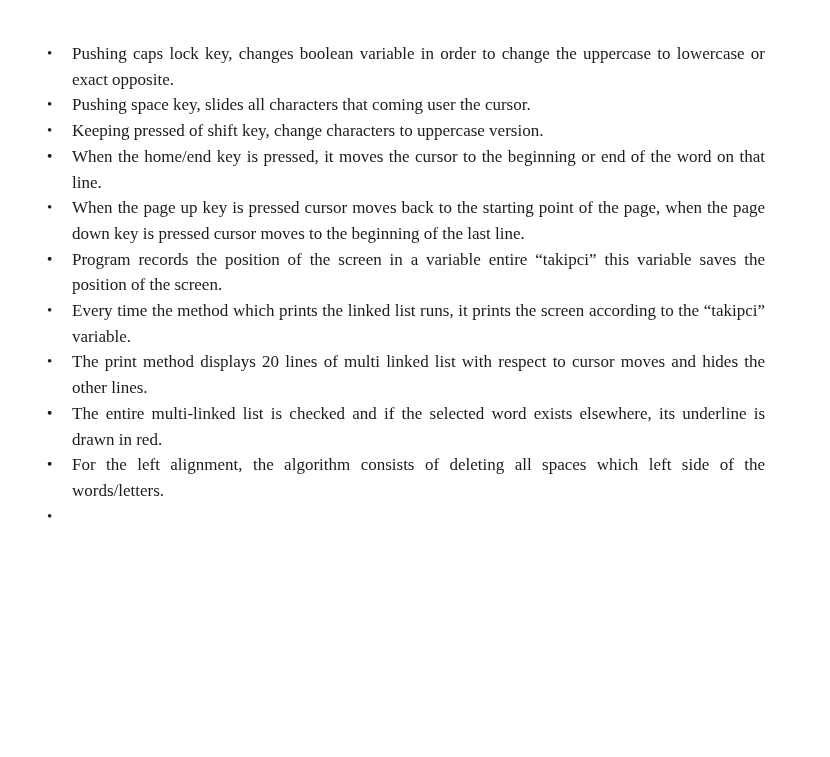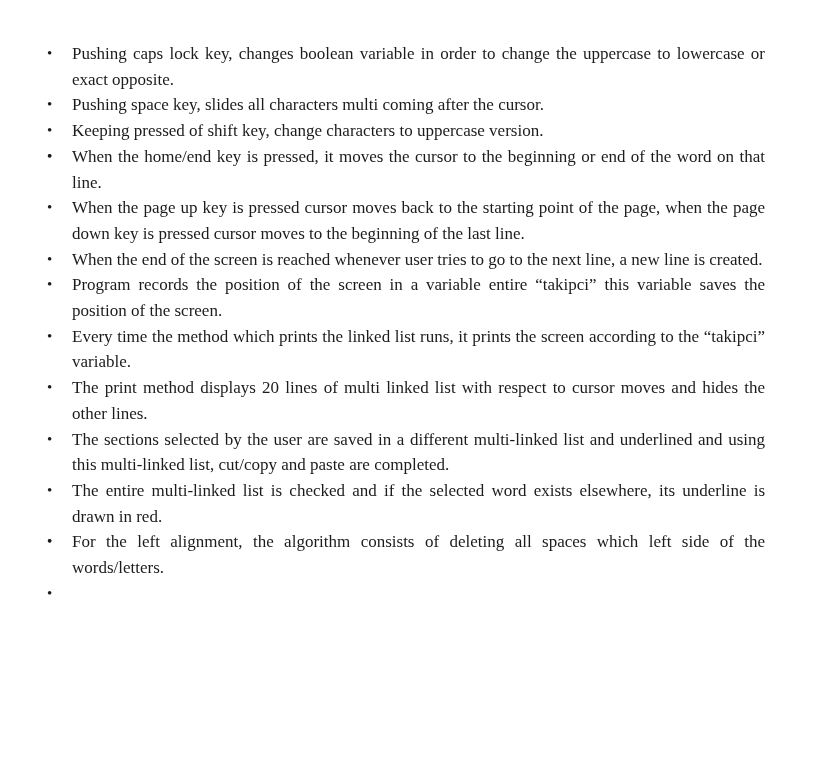--- a/index.html
+++ b/index.html
@@ -44,56 +44,54 @@
 <body>
 
 <div class="page">
   <ul class="bullet-list">
     <li>
       <span class="bullet">•</span>
       <span class="text">Pushing caps lock key, changes boolean variable in order to change the uppercase to lowercase or exact opposite.</span>
     </li>
     <li>
       <span class="bullet">•</span>
-      <span class="text">Pushing space key, slides all characters multi coming after the cursor.</span>
+      <span class="text">Pushing space key, slides all characters that coming user the cursor.</span>
     </li>
     <li>
       <span class="bullet">•</span>
       <span class="text">Keeping pressed of shift key, change characters to uppercase version.</span>
     </li>
     <li>
       <span class="bullet">•</span>
     </li>
     <li>
       <span class="bullet">•</span>
       <span class="text">When the home/end key is pressed, it moves the cursor to the beginning or end of the word on that line.</span>
     </li>
     <li>
       <span class="bullet">•</span>
       <span class="text">When the page up key is pressed cursor moves back to the starting point of the page, when the page down key is pressed cursor moves to the beginning of the last line.</span>
     </li>
     <li>
       <span class="bullet">•</span>
-      <span class="text">When the end of the screen is reached whenever user tries to go to the next line, a new line is created.</span>
     </li>
     <li>
       <span class="bullet">•</span>
       <span class="text">Program records the position of the screen in a variable entire “takipci” this variable saves the position of the screen.</span>
     </li>
     <li>
       <span class="bullet">•</span>
       <span class="text">Every time the method which prints the linked list runs, it prints the screen according to the “takipci” variable.</span>
     </li>
     <li>
       <span class="bullet">•</span>
       <span class="text">The print method displays 20 lines of multi linked list with respect to cursor moves and hides the other lines.</span>
     </li>
     <li>
       <span class="bullet">•</span>
-      <span class="text">The sections selected by the user are saved in a different multi-linked list and underlined and using this multi-linked list, cut/copy and paste are completed.</span>
     </li>
     <li>
       <span class="bullet">•</span>
       <span class="text">The entire multi-linked list is checked and if the selected word exists elsewhere, its underline is drawn in red.</span>
     </li>
     <li>
       <span class="bullet">•</span>
     </li>
     <li>
       <span class="bullet">•</span>

